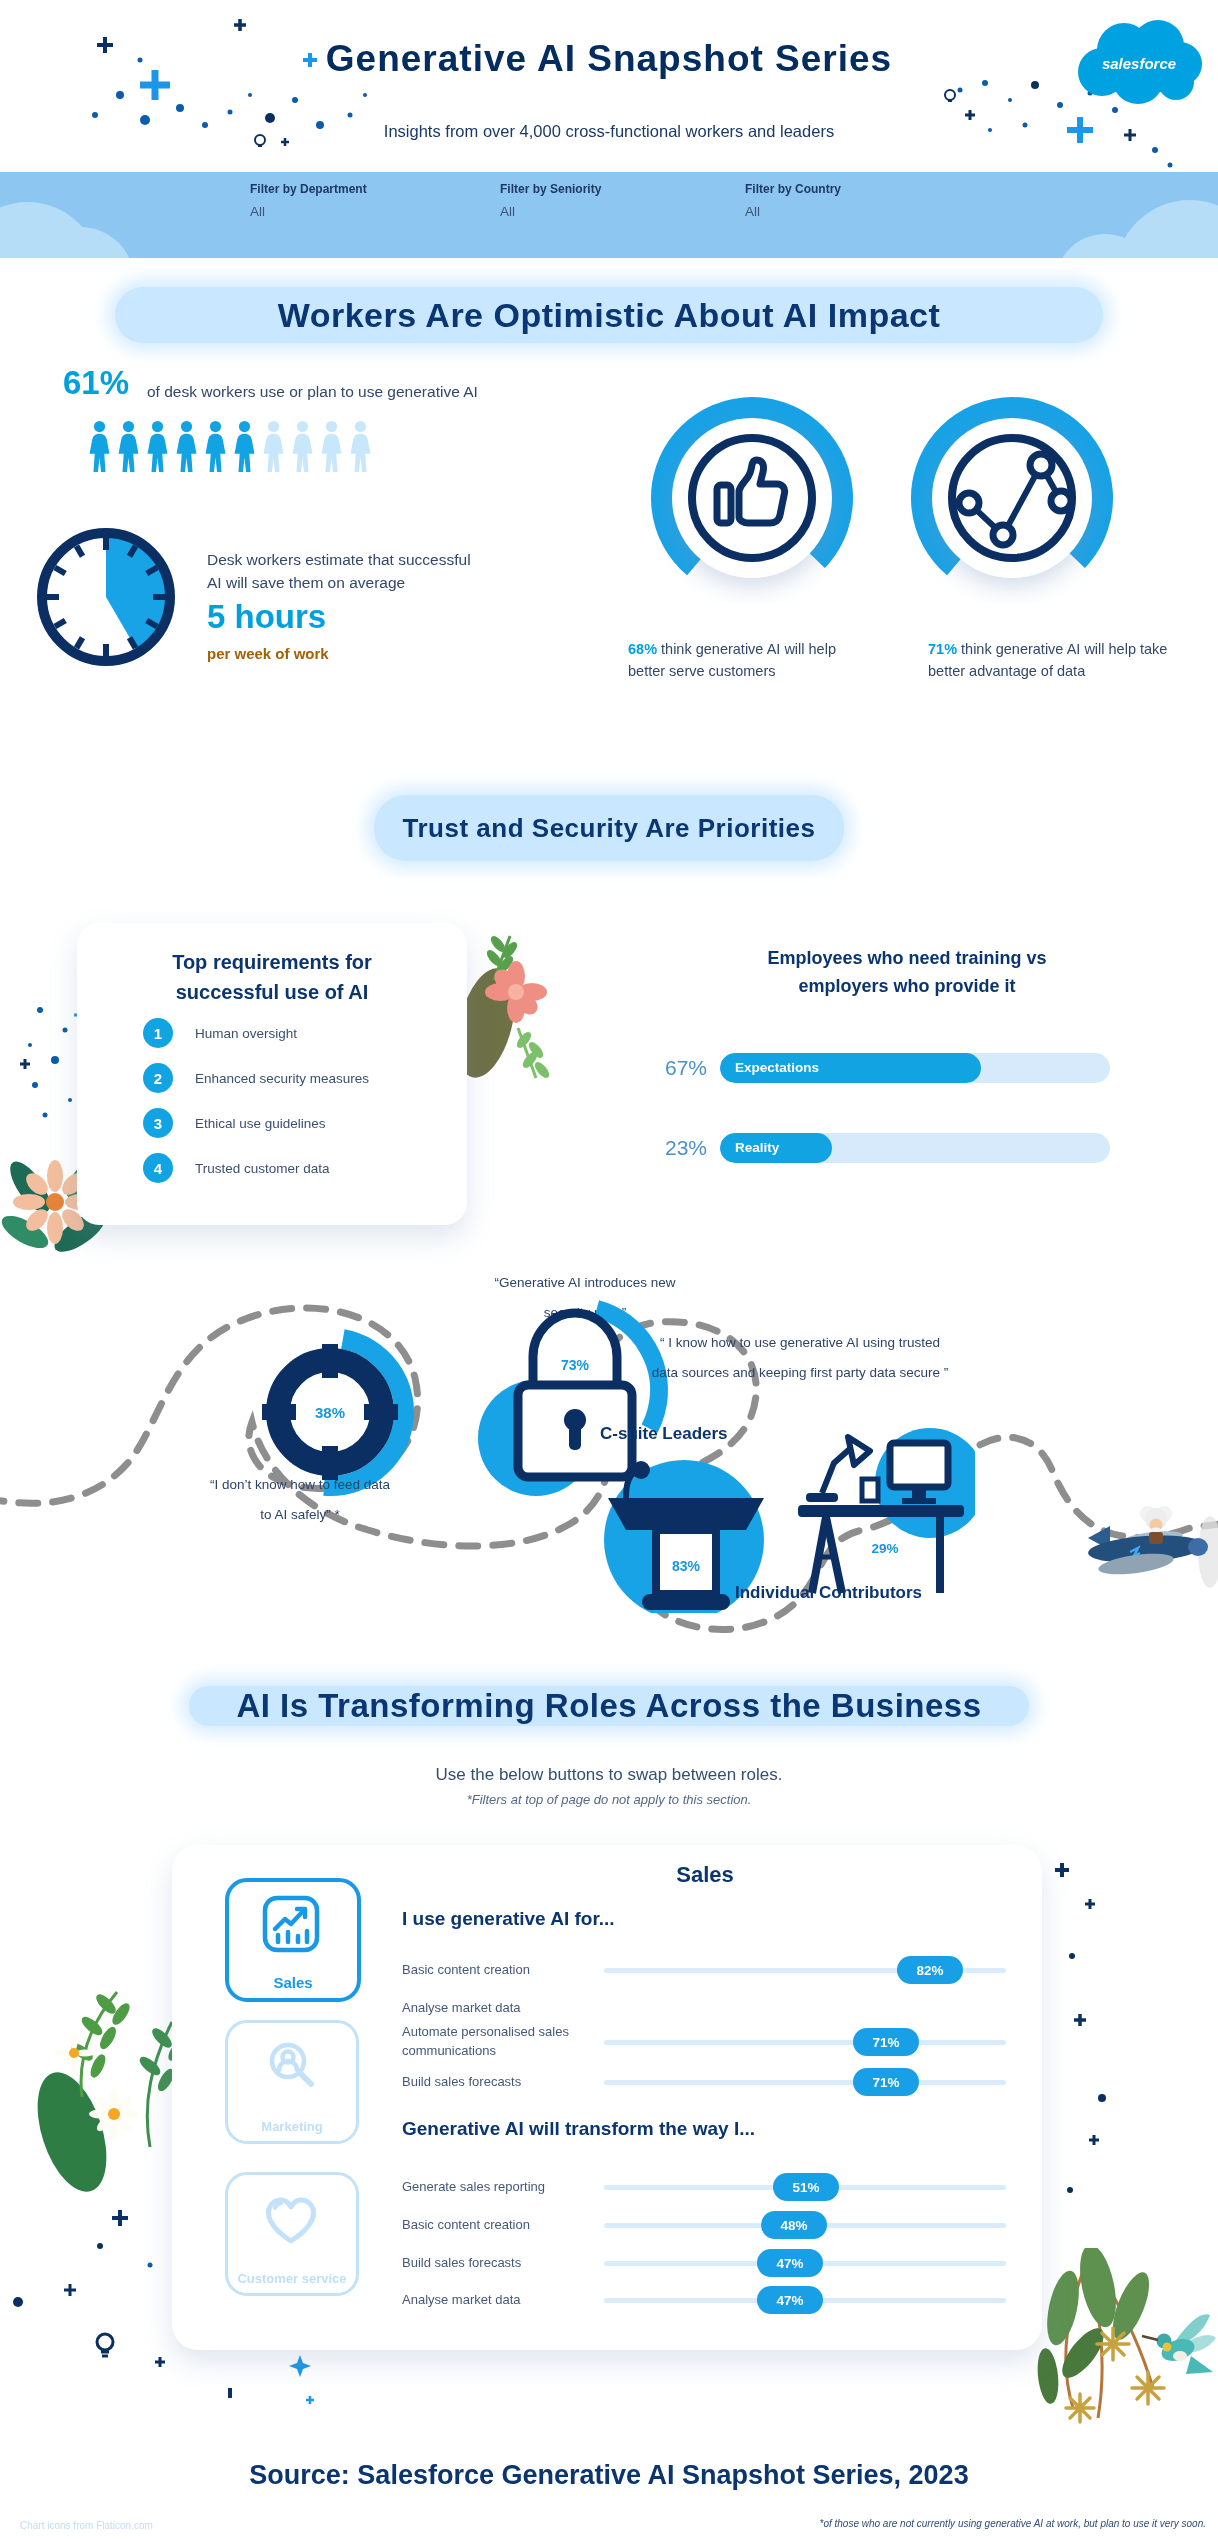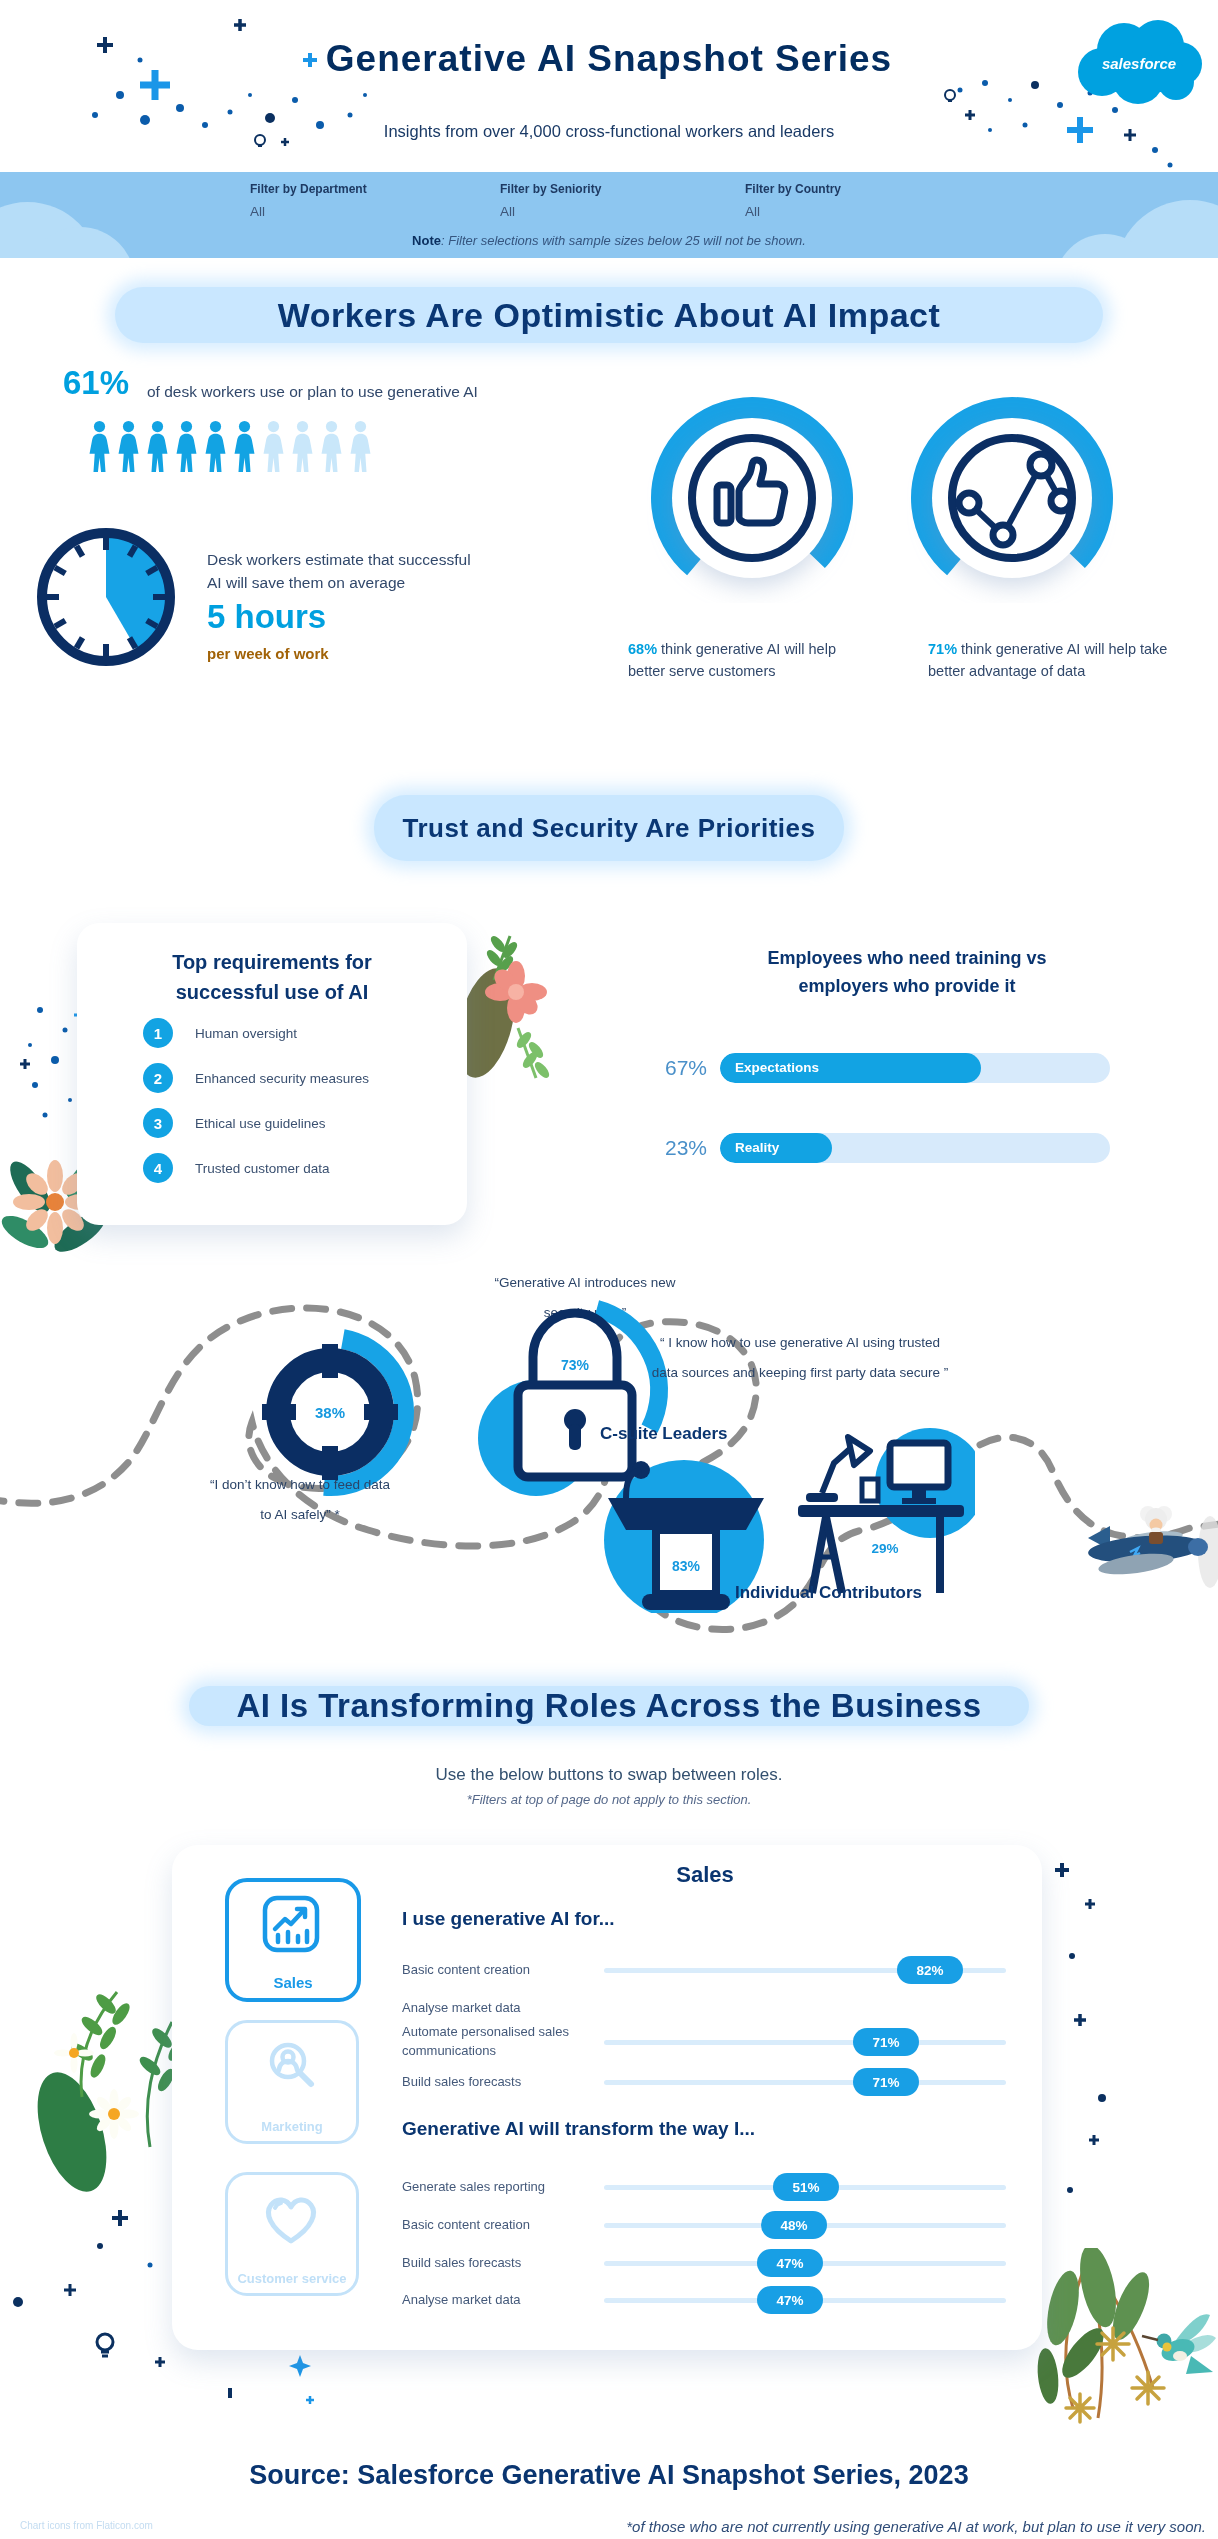--- a/index.html
+++ b/index.html
@@ -52,21 +52,21 @@
   .role-title{position:absolute;left:402px;width:606px;text-align:center;font-size:22px;font-weight:700;color:#0A3570}
   .grp-title{position:absolute;left:402px;font-size:19px;font-weight:700;color:#0A3570}
   .chart-row{position:absolute;left:402px;width:606px;height:34px;display:flex;align-items:center}
   .chart-row .rlabel{width:200px;font-size:13px;line-height:1.45;color:#44597A;padding-right:8px;box-sizing:border-box}
   .chart-row .rbar{flex:1;position:relative;height:34px}
   .chart-row .track{position:absolute;left:2px;right:2px;top:15px;height:5px;background:#D9ECFB;border-radius:3px}
   .pill{position:absolute;top:3px;width:66px;height:28px;border-radius:14px;background:#189FE5;color:#fff;
        font-size:13.5px;font-weight:700;display:flex;align-items:center;justify-content:center}
   .source{position:absolute;left:0;top:2460px;width:100%;text-align:center;font-size:27px;font-weight:700;color:#0A3570}
   .credit{position:absolute;left:20px;top:2520px;font-size:10px;color:#C3DCF1}
-  .footnote{position:absolute;right:12px;top:2518px;font-size:15px;font-style:italic;color:#2F4C78}
+  .footnote{position:absolute;right:12px;top:2518px;font-size:10px;font-style:italic;color:#2F4C78}
   svg text{font-family:"Liberation Sans",sans-serif}
 </style>
 </head>
 <body>
 
 <svg class="abs" style="left:80px;top:0" width="320" height="155">
   <g stroke="#1B96E8" stroke-width="7">
       <path d="M75 70v30M60 85h30"></path>
     </g>
   <g stroke="#0B3060" stroke-width="4">
@@ -161,21 +161,20 @@
     <div class="filter-value">All</div>
   </div>
   <div class="filter-group" style="left:500px">
     <div class="filter-label">Filter by Seniority</div>
     <div class="filter-value">All</div>
   </div>
   <div class="filter-group" style="left:745px">
     <div class="filter-label">Filter by Country</div>
     <div class="filter-value">All</div>
   </div>
-  <div class="note-line"><b>Note</b><i>: Filter selections with sample sizes below 25 will not be shown.</i></div>
 </div>
 
 <div class="section-pill" style="left:115px;top:287px;width:988px;height:56px;font-size:34px">Workers Are Optimistic About AI Impact</div>
 
 <div class="abs stat-big" style="left:63px;top:364px">61%</div>
 <div class="abs body-text" style="left:147px;top:380px;font-size:15.5px">of desk workers use or plan to use generative AI</div>
 
 <div class="pictogram">
     <span class="filled"><svg viewBox="0 0 26 52" width="27" height="54">
         <circle cx="13" cy="6.3" r="5.4"></circle>

